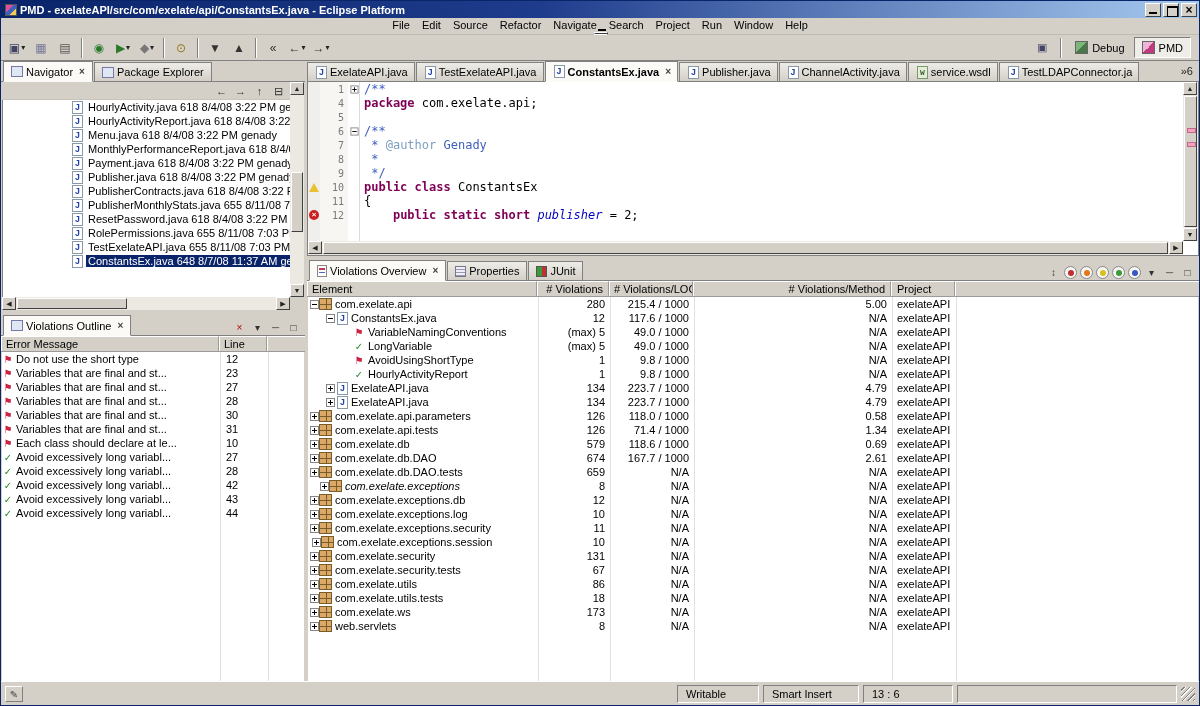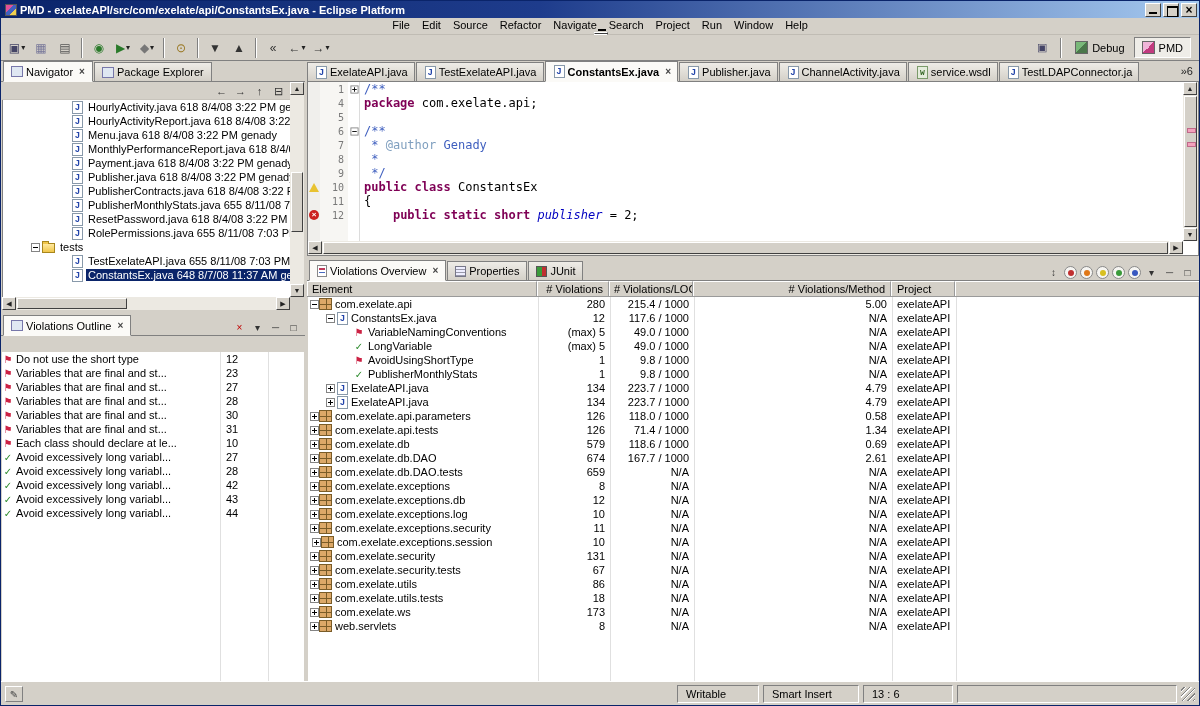--- a/index.html
+++ b/index.html
@@ -320,25 +320,20 @@
             <div class="trow" style="padding-left: 56px;">
               <span class="espace"></span>
               <span class="icon-java">J</span>
               <span class="tlabel">ResetPassword.java 618  8/4/08 3:22 PM  genady</span>
             </div>
             <div class="trow" style="padding-left: 56px;">
               <span class="espace"></span>
               <span class="icon-java">J</span>
               <span class="tlabel">RolePermissions.java 655  8/11/08 7:03 PM  genady</span>
             </div>
-            <div class="trow" style="padding-left: 28px;">
-              <span class="ebox"></span>
-              <span class="icon-folder"></span>
-              <span class="tlabel">tests</span>
-            </div>
             <div class="trow" style="padding-left: 56px;">
               <span class="espace"></span>
               <span class="icon-java">J</span>
               <span class="tlabel">TestExelateAPI.java 655  8/11/08 7:03 PM  genady</span>
             </div>
             <div class="trow" style="padding-left: 56px;">
               <span class="espace"></span>
               <span class="icon-java">J</span>
               <span class="tlabel sel">ConstantsEx.java 648  8/7/08 11:37 AM  genady</span>
             </div>
@@ -361,20 +356,25 @@
               <span class="gicon"></span>
               <span>Violations Outline</span>
               <span class="tclose">×</span>
             </span>
             <span class="minibar">
               <span class="mbtn" style="color: rgb(192, 0, 0);">×</span>
               <span class="mbtn" style="color: rgb(51, 51, 51);">▾</span>
               <span class="mbtn" style="color: rgb(51, 51, 51);">─</span>
               <span class="mbtn" style="color: rgb(51, 51, 51);">□</span>
             </span>
+          </div>
+        <div class="thead" id="outline-head">
+            <span class="thc" style="width: 218px;">Error Message</span>
+            <span class="thc" style="width: 48px;">Line</span>
+            <span class="thc fill" style="flex: 1 1 0%;"></span>
           </div>
         <div class="outline-body" id="outline-body">
             <div class="orow">
               <span class="oicon red">⚑</span>
               <span class="omsg">Do not use the short type</span>
               <span class="oline">12</span>
             </div>
             <div class="orow">
               <span class="oicon red">⚑</span>
               <span class="omsg">Variables that are final and st...</span>
@@ -649,21 +649,21 @@
               </span>
               <span class="ovc c1">1</span>
               <span class="ovc c2">9.8 / 1000</span>
               <span class="ovc c3">N/A</span>
               <span class="ovc c4">exelateAPI</span>
             </div>
             <div class="ovrow">
               <span class="ovc c0 elcell" style="padding-left: 34px;">
                 <span class="espace"></span>
                 <span class="oicon green">✓</span>
-                <span class="ovlabel">PublisherMonthlyStats</span>
+                <span class="ovlabel">HourlyActivityReport</span>
               </span>
               <span class="ovc c1">1</span>
               <span class="ovc c2">9.8 / 1000</span>
               <span class="ovc c3">N/A</span>
               <span class="ovc c4">exelateAPI</span>
             </div>
             <div class="ovrow">
               <span class="ovc c0 elcell" style="padding-left: 18px;">
                 <span class="ebox plus"></span>
                 <span class="icon-java">J</span>
@@ -734,21 +734,21 @@
                 <span class="ebox plus"></span>
                 <span class="icon-package"></span>
                 <span class="ovlabel">com.exelate.db.DAO.tests</span>
               </span>
               <span class="ovc c1">659</span>
               <span class="ovc c2">N/A</span>
               <span class="ovc c3">N/A</span>
               <span class="ovc c4">exelateAPI</span>
             </div>
             <div class="ovrow">
-              <span class="ovc c0 elcell" style="padding-left: 2px;">
+              <span class="ovc c0 elcell" style="padding-left: 12px; font-style: italic;">
                 <span class="ebox plus"></span>
                 <span class="icon-package"></span>
                 <span class="ovlabel">com.exelate.exceptions</span>
               </span>
               <span class="ovc c1">8</span>
               <span class="ovc c2">N/A</span>
               <span class="ovc c3">N/A</span>
               <span class="ovc c4">exelateAPI</span>
             </div>
             <div class="ovrow">

